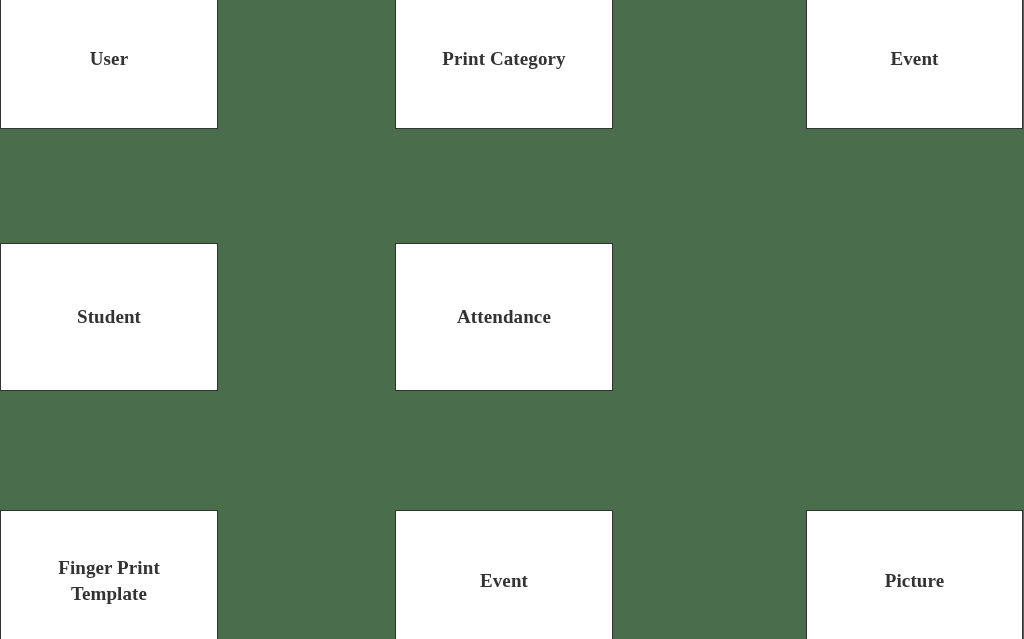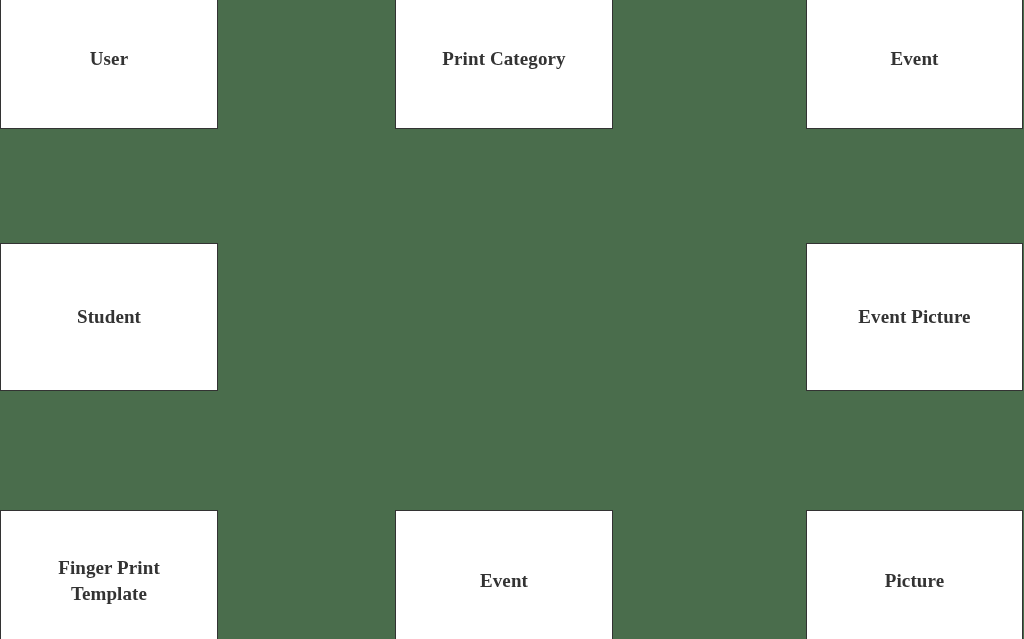--- a/index.html
+++ b/index.html
@@ -69,24 +69,24 @@
   </div>
 
   <div class="entity-box r1 c3">
     <span class="entity-label">Event</span>
   </div>
 
   <div class="entity-box r2 c1">
     <span class="entity-label">Student</span>
   </div>
 
+  <div class="entity-box r2 c2">
+    <span class="entity-label">Attendance</span>
+  </div>
 
-  <div class="entity-box r2 c3">
-    <span class="entity-label">Event Picture</span>
-  </div>
 
   <div class="entity-box r3 c1">
     <span class="entity-label">Finger Print
 Template</span>
   </div>
 
   <div class="entity-box r3 c2">
     <span class="entity-label">Event</span>
   </div>
 

